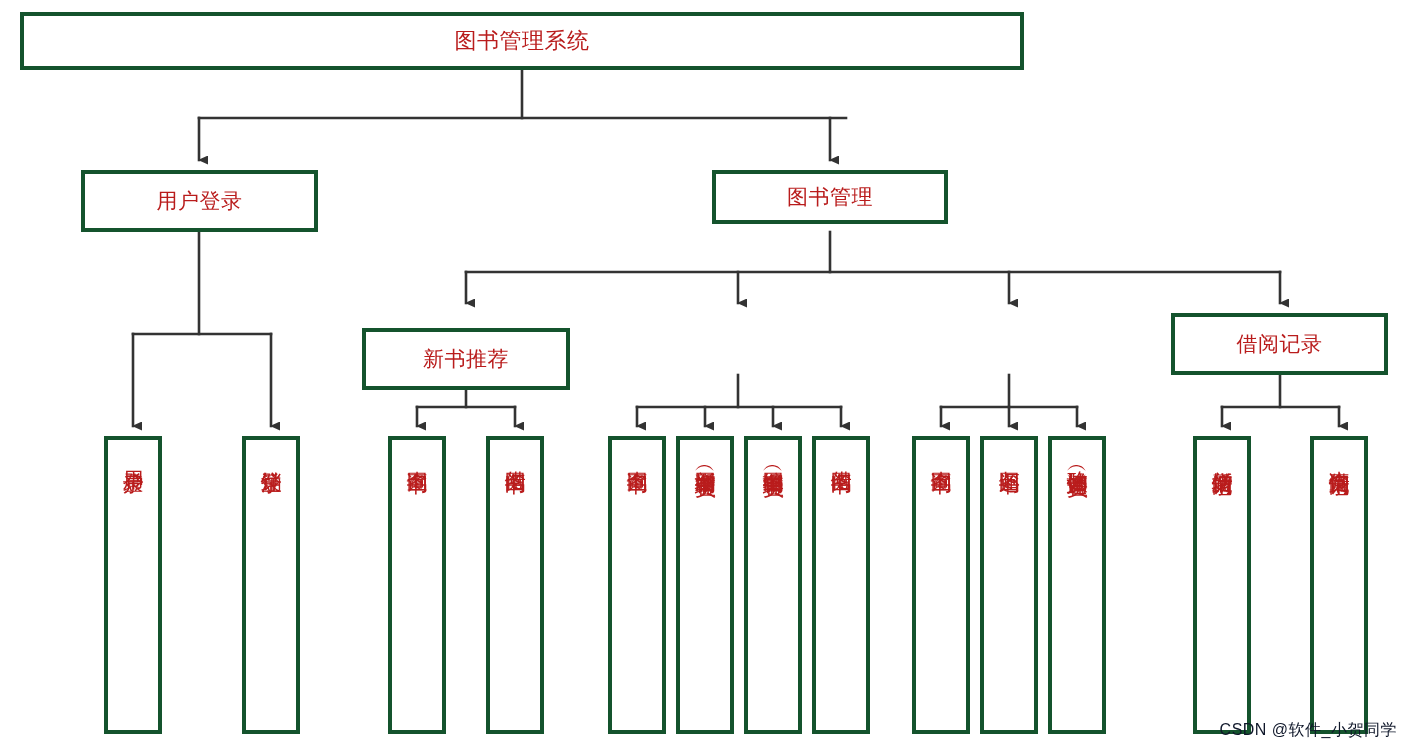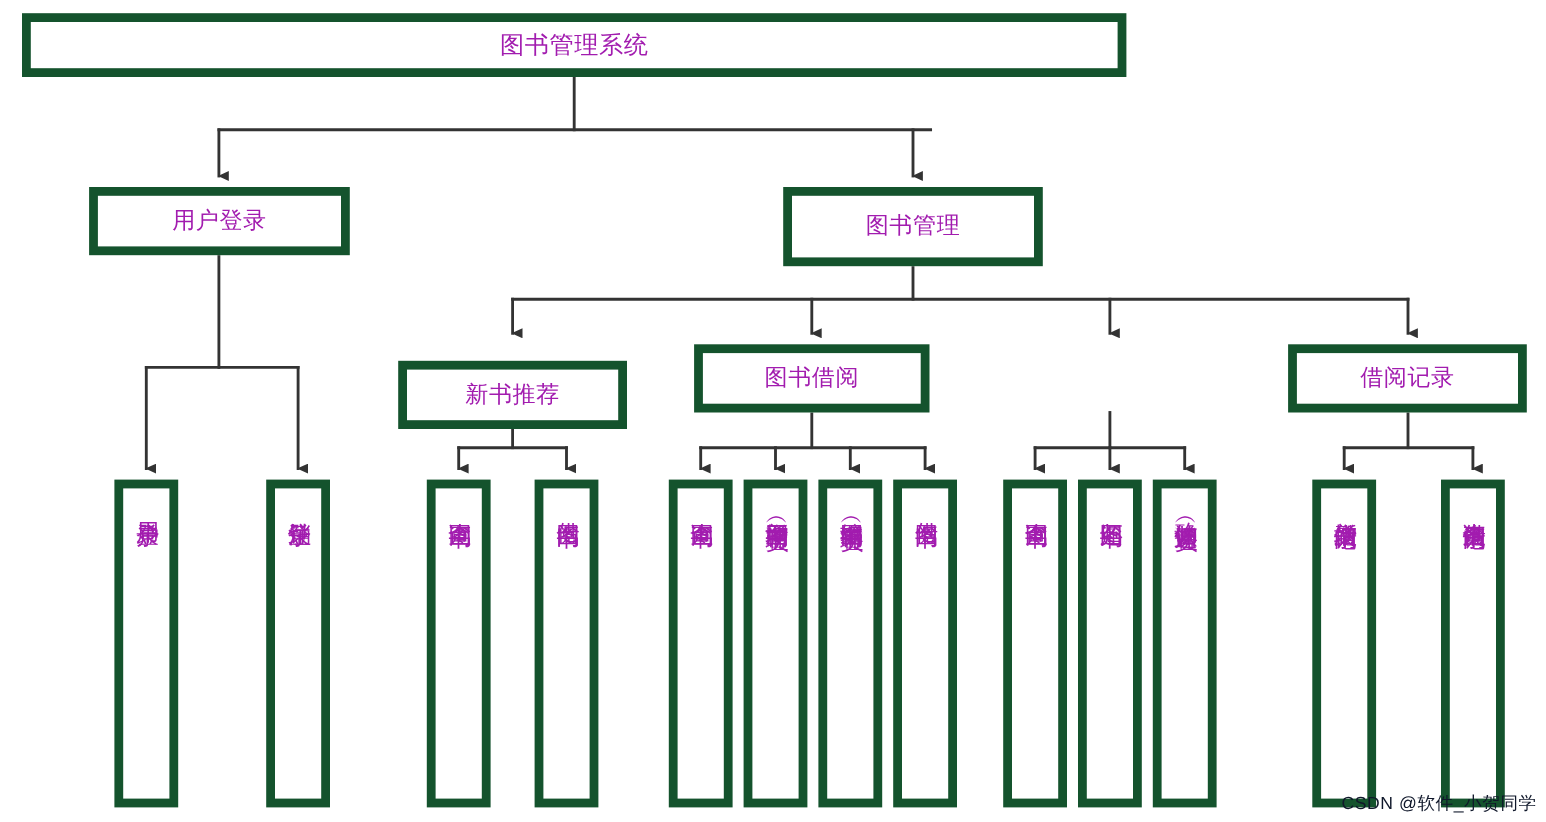--- a/index.html
+++ b/index.html
@@ -21,26 +21,26 @@
   #diagram-svg {
     position: absolute;
     left: 0;
     top: 0;
     width: 1405px;
     height: 747px;
   }
   .node {
     position: absolute;
     box-sizing: border-box;
-    border: 8px solid #14532d;
+    border: 4px solid #14532d;
     background: #ffffff;
     display: flex;
     align-items: center;
     justify-content: center;
-    color: #a21caf;
+    color: #b91c1c;
     z-index: 2;
   }
   .node-label {
     display: block;
     text-align: center;
     line-height: 1.18;
     white-space: nowrap;
   }
   .node.horizontal .node-label {
     font-size: 21px;
@@ -130,29 +130,26 @@
     </g>
   </svg>
 
   <div class="node root horizontal" style="left:20px; top:12px; width:1004px; height:58px;">
     <span class="node-label">图书管理系统</span>
   </div>
 
   <div class="node horizontal" style="left:81px; top:170px; width:237px; height:62px;">
     <span class="node-label">用户登录</span>
   </div>
-  <div class="node horizontal" style="left:712px; top:170px; width:236px; height:72px;">
+  <div class="node horizontal" style="left:712px; top:170px; width:236px; height:54px;">
     <span class="node-label">图书管理</span>
   </div>
 
   <div class="node horizontal" style="left:362px; top:328px; width:208px; height:62px;">
     <span class="node-label">新书推荐</span>
-  </div>
-  <div class="node horizontal" style="left:631px; top:313px; width:214px; height:62px;">
-    <span class="node-label">图书借阅</span>
   </div>
   <div class="node horizontal" style="left:1171px; top:313px; width:217px; height:62px;">
     <span class="node-label">借阅记录</span>
   </div>
 
   <div class="node vertical" style="left:104px; top:436px; width:58px; height:298px;">
     <span class="node-label">用户登录</span>
   </div>
   <div class="node vertical" style="left:242px; top:436px; width:58px; height:298px;">
     <span class="node-label">注销登录</span>

